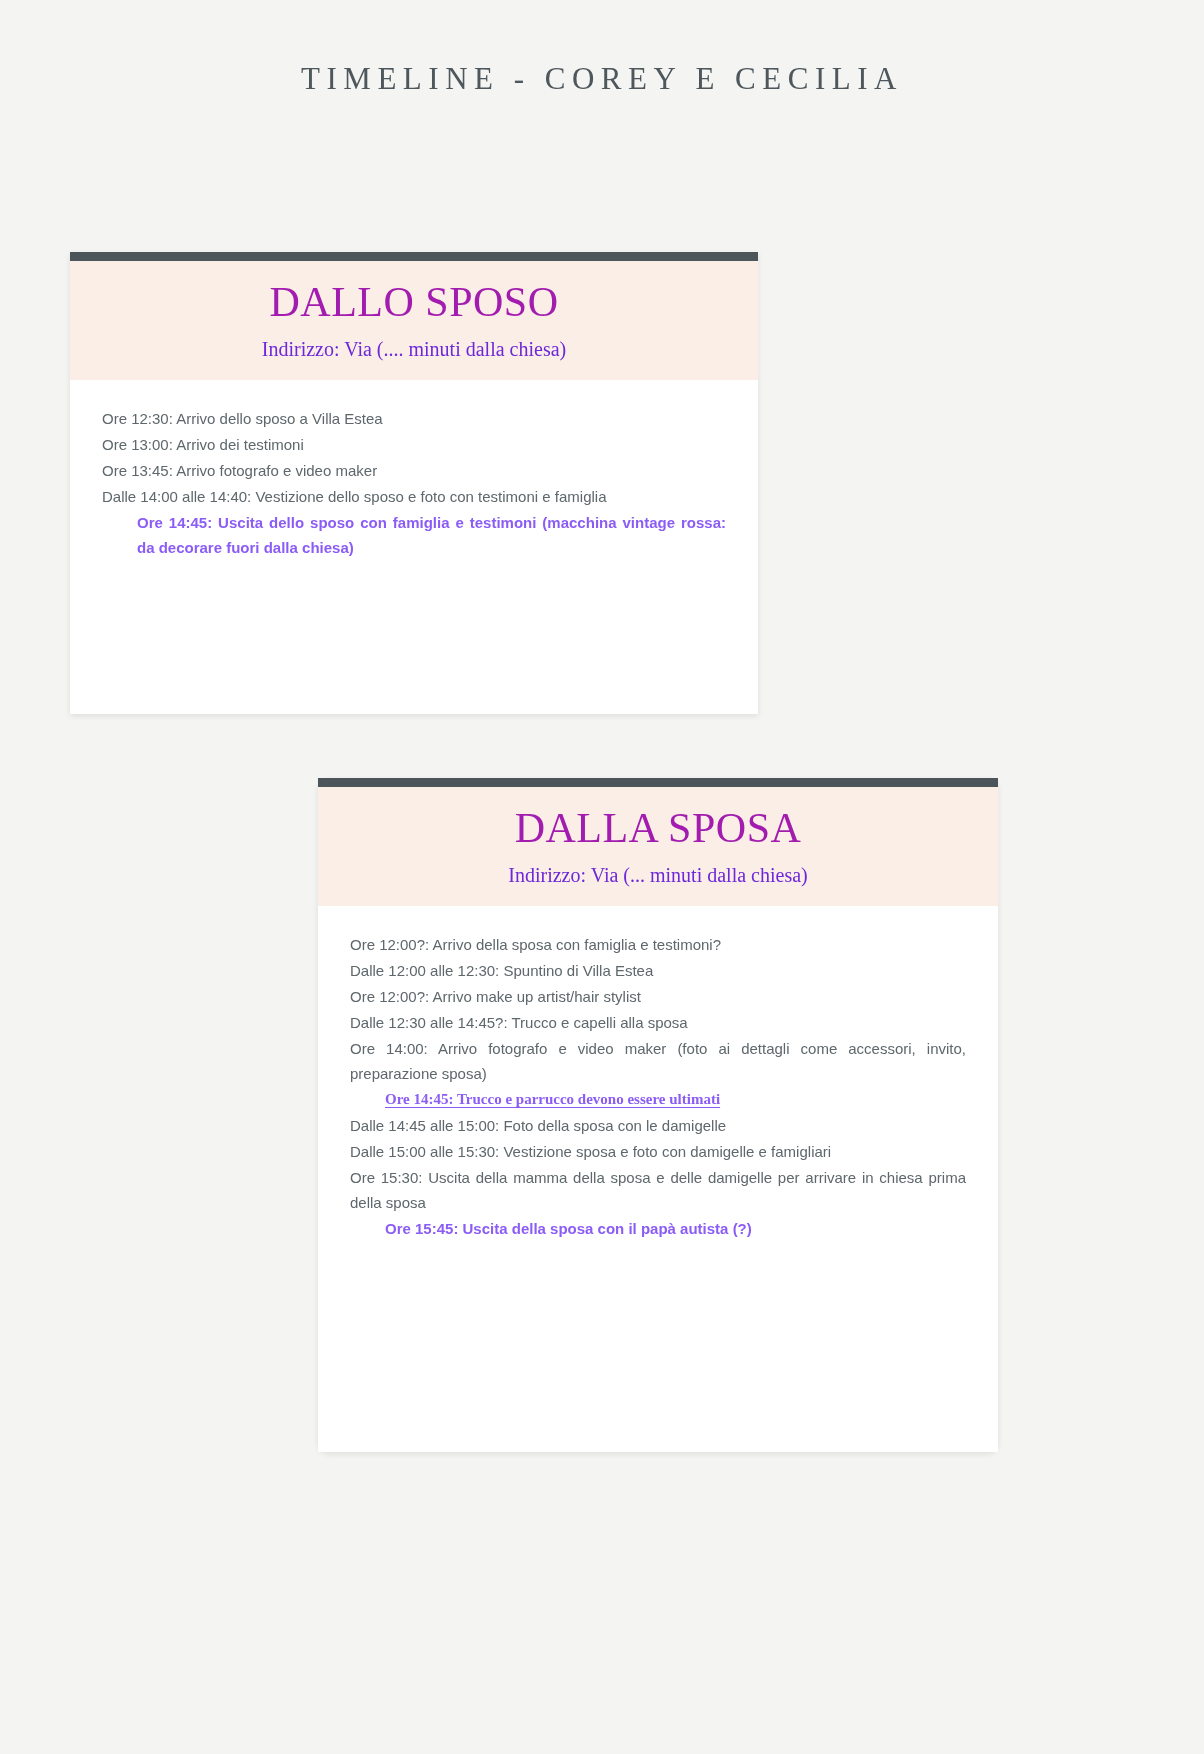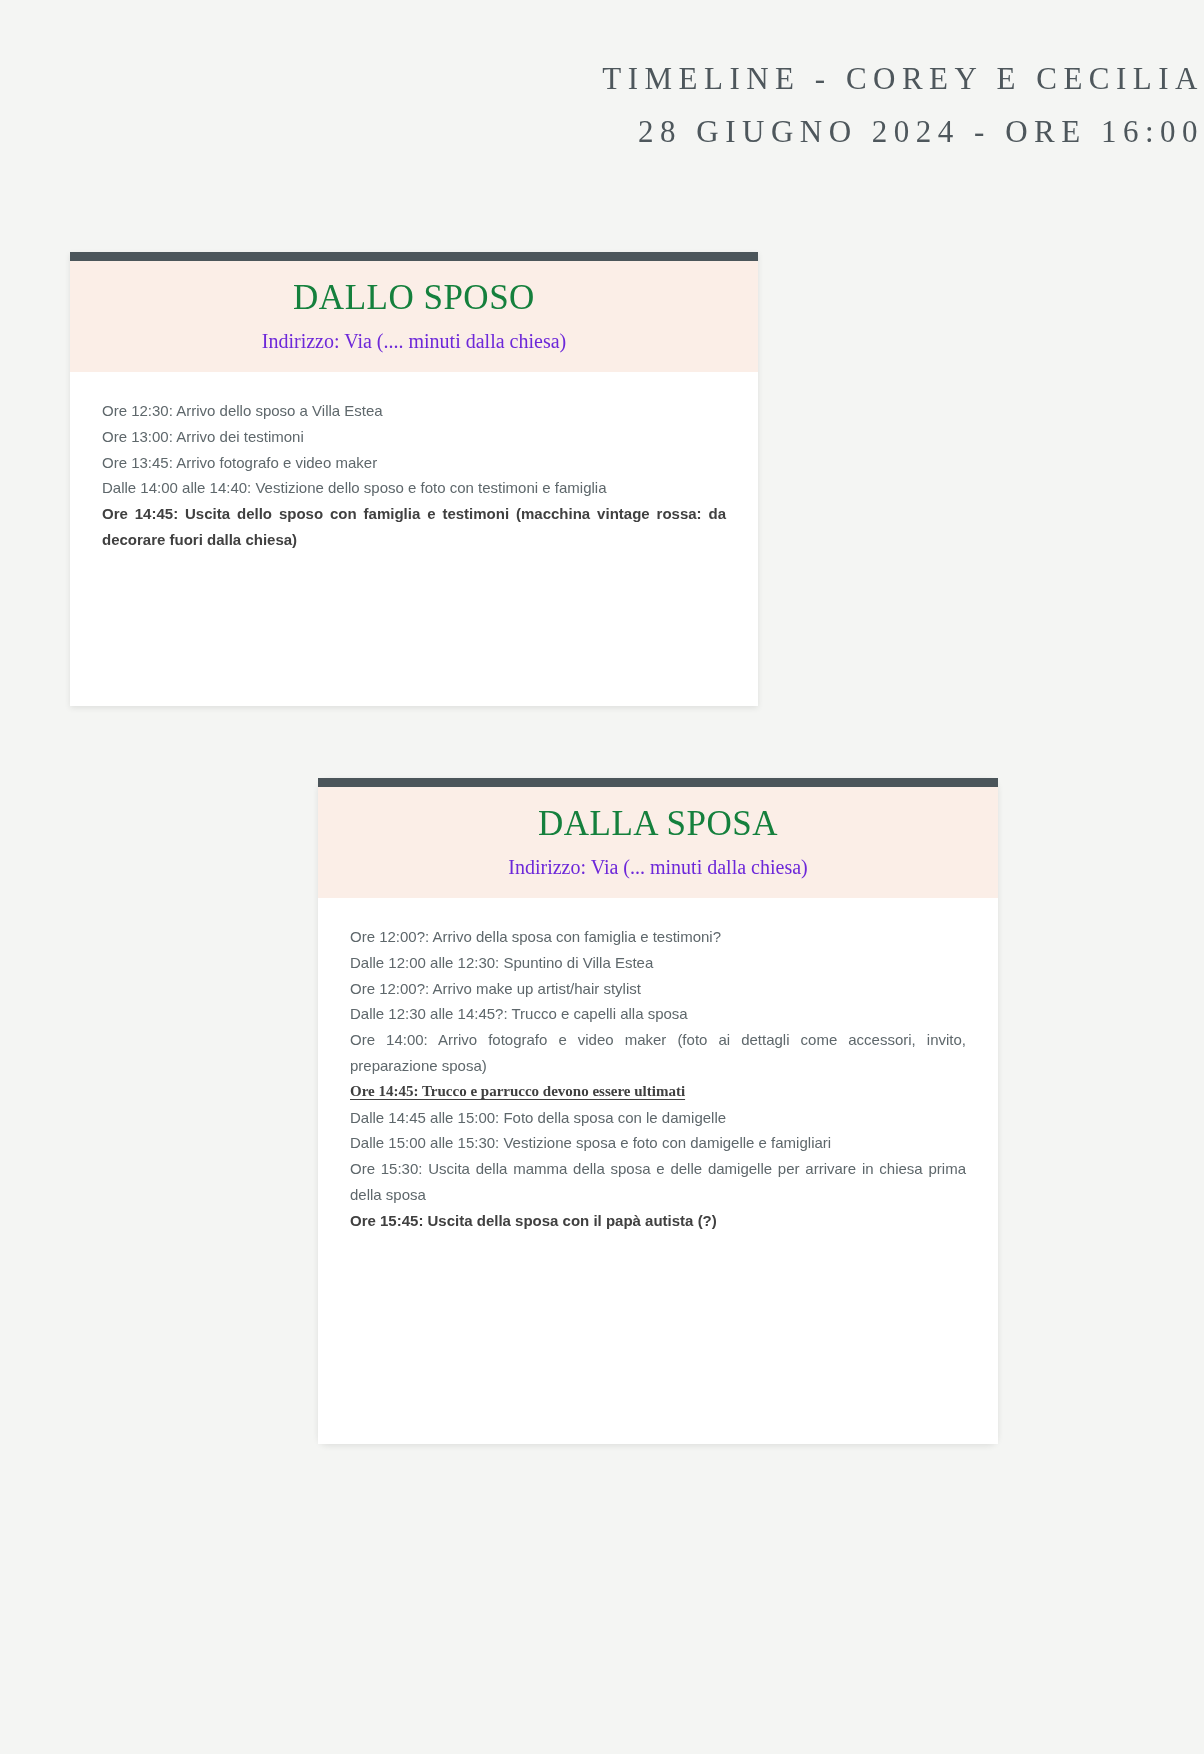--- a/index.html
+++ b/index.html
@@ -12,21 +12,21 @@
     background: #f4f5f3;
     font-family: "Liberation Sans", sans-serif;
     -webkit-font-smoothing: antialiased;
     overflow: hidden;
     position: relative;
   }
 
   
   .page-title {
     padding-top: 52px;
-    text-align: right;
+    text-align: center;
   }
   .page-title .line {
     font-family: "Liberation Serif", serif;
     font-size: 31px;
     letter-spacing: 6.5px;
     color: #4e575c;
     line-height: 1.72;
     white-space: pre;
   }
 
@@ -41,22 +41,22 @@
     background: #4b555a;
     width: 100%;
   }
   .card-header {
     background: #fbeee7;
     padding: 16px 0 18px 0;
     text-align: center;
   }
   .card-title {
     font-family: "Liberation Serif", serif;
-    font-size: 35px;
-    color: #15803d;
+    font-size: 42px;
+    color: #a21caf;
     letter-spacing: 0.5px;
     line-height: 1.2;
   }
   .card-address {
     font-family: "Liberation Serif", serif;
     font-size: 20px;
     color: #6d28d9;
     margin-top: 10px;
     line-height: 1.25;
   }
@@ -67,21 +67,22 @@
   .entry {
     font-size: 15px;
     line-height: 1.72;
     color: #5e676b;
     text-align: justify;
     text-justify: inter-word;
     margin: 0;
   }
   .entry.bold {
     font-weight: bold;
-    color: #404040;
+    color: #8b5cf6;
+    margin-left: 35px;
   }
   .entry.underline {
     text-decoration: underline;
     text-underline-offset: 3px;
     font-family: Liberation Serif, serif;
   }
 
   
   #card-sposo {
     left: 70px;
@@ -97,21 +98,20 @@
     width: 680px;
     border-radius: 10px;
   }
   #card-sposa .card-body { min-height: 480px; }
 </style>
 </head>
 <body>
 
 <div class="page-title">
   <div class="line">TIMELINE - COREY E CECILIA</div>
-  <div class="line">28 GIUGNO 2024 - ORE 16:00</div>
 </div>
 
 <div class="card" id="card-sposo">
   <div class="card-topbar"></div>
   <div class="card-header">
     <div class="card-title">DALLO SPOSO</div>
     <div class="card-address">Indirizzo: Via  (.... minuti dalla chiesa)</div>
   </div>
   <div class="card-body">
       <p class="entry">Ore 12:30: Arrivo dello sposo a Villa Estea</p>

